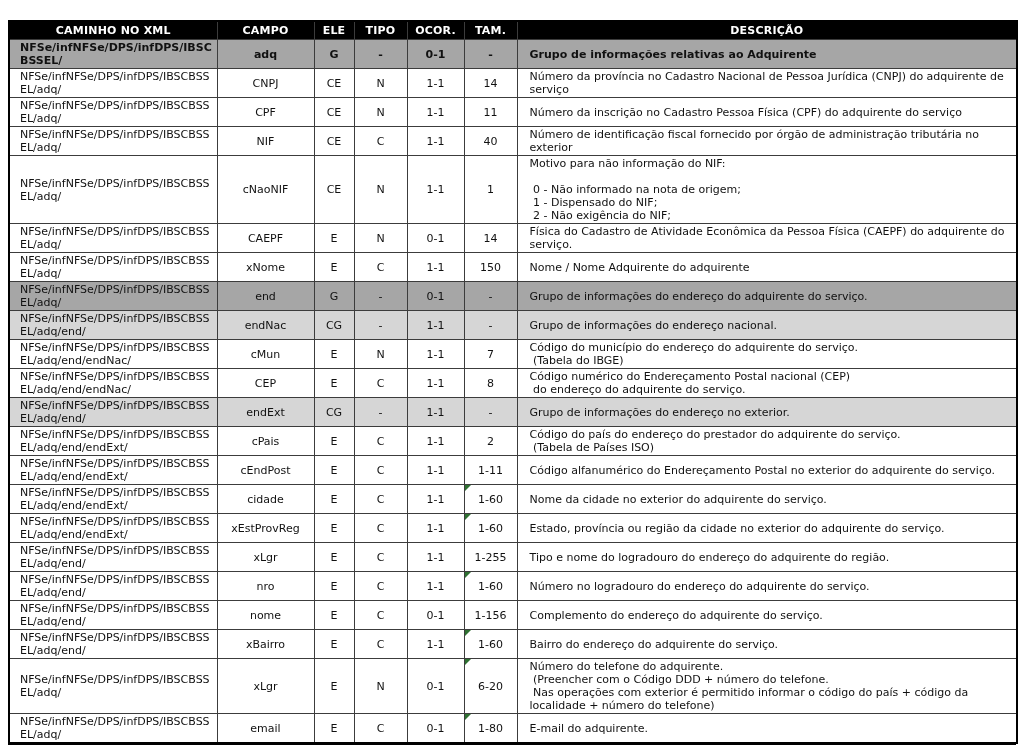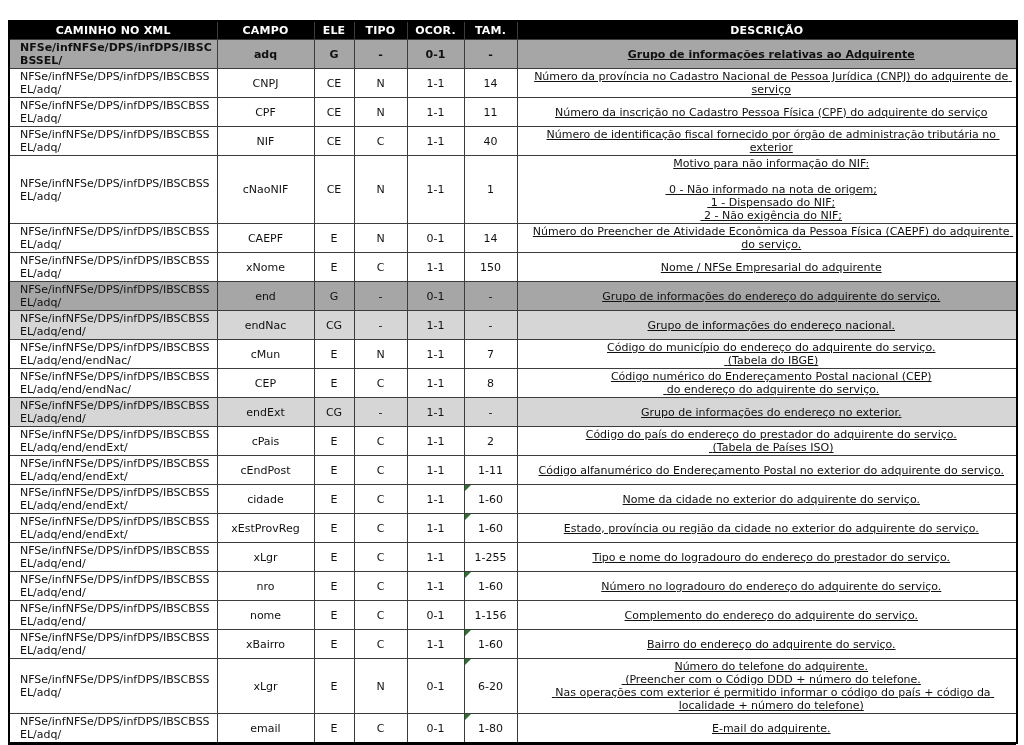--- a/index.html
+++ b/index.html
@@ -52,24 +52,23 @@
   }
   tbody tr { height: 29px; }
   td.path {
     text-align: left;
     word-break: break-all;
     white-space: pre-wrap;
     padding-left: 10px;
   }
   td.center { text-align: center; }
   td.desc {
-    text-align: center;
+    text-align: left;
     white-space: pre-wrap;
     padding-left: 12px;
-    text-decoration: underline;
   }
   td.tam-cell { position: relative; }
   tr.group-dark td { background: var(--group-dark); }
   tr.group-light td { background: var(--group-light); }
   tr.bold-row td { font-weight: bold; }
   .marker {
     position: absolute;
     top: 0; left: 0;
     width: 0; height: 0;
     border-top: 6px solid var(--marker);
@@ -157,30 +156,30 @@
  1 - Dispensado do NIF;
  2 - Não exigência do NIF;</td>
   </tr>
         <tr>
     <td class="path">NFSe/infNFSe/DPS/infDPS/IBSCBSSEL/adq/</td>
     <td class="center">CAEPF</td>
     <td class="center">E</td>
     <td class="center">N</td>
     <td class="center">0-1</td>
     <td class="center tam-cell">14</td>
-    <td class="desc">Número do Preencher de Atividade Econômica da Pessoa Física (CAEPF) do adquirente do serviço.</td>
+    <td class="desc">Física do Cadastro de Atividade Econômica da Pessoa Física (CAEPF) do adquirente do serviço.</td>
   </tr>
         <tr>
     <td class="path">NFSe/infNFSe/DPS/infDPS/IBSCBSSEL/adq/</td>
     <td class="center">xNome</td>
     <td class="center">E</td>
     <td class="center">C</td>
     <td class="center">1-1</td>
     <td class="center tam-cell">150</td>
-    <td class="desc">Nome / NFSe Empresarial do adquirente</td>
+    <td class="desc">Nome / Nome Adquirente do adquirente</td>
   </tr>
         <tr class="group-dark">
     <td class="path">NFSe/infNFSe/DPS/infDPS/IBSCBSSEL/adq/</td>
     <td class="center">end</td>
     <td class="center">G</td>
     <td class="center">-</td>
     <td class="center">0-1</td>
     <td class="center tam-cell">-</td>
     <td class="desc">Grupo de informações do endereço do adquirente do serviço.</td>
   </tr>
@@ -259,21 +258,21 @@
     <td class="center tam-cell">1-60<span class="marker"></span></td>
     <td class="desc">Estado, província ou região da cidade no exterior do adquirente do serviço.</td>
   </tr>
         <tr>
     <td class="path">NFSe/infNFSe/DPS/infDPS/IBSCBSSEL/adq/end/</td>
     <td class="center">xLgr</td>
     <td class="center">E</td>
     <td class="center">C</td>
     <td class="center">1-1</td>
     <td class="center tam-cell">1-255</td>
-    <td class="desc">Tipo e nome do logradouro do endereço do prestador do serviço.</td>
+    <td class="desc">Tipo e nome do logradouro do endereço do adquirente do região.</td>
   </tr>
         <tr>
     <td class="path">NFSe/infNFSe/DPS/infDPS/IBSCBSSEL/adq/end/</td>
     <td class="center">nro</td>
     <td class="center">E</td>
     <td class="center">C</td>
     <td class="center">1-1</td>
     <td class="center tam-cell">1-60<span class="marker"></span></td>
     <td class="desc">Número no logradouro do endereço do adquirente do serviço.</td>
   </tr>

